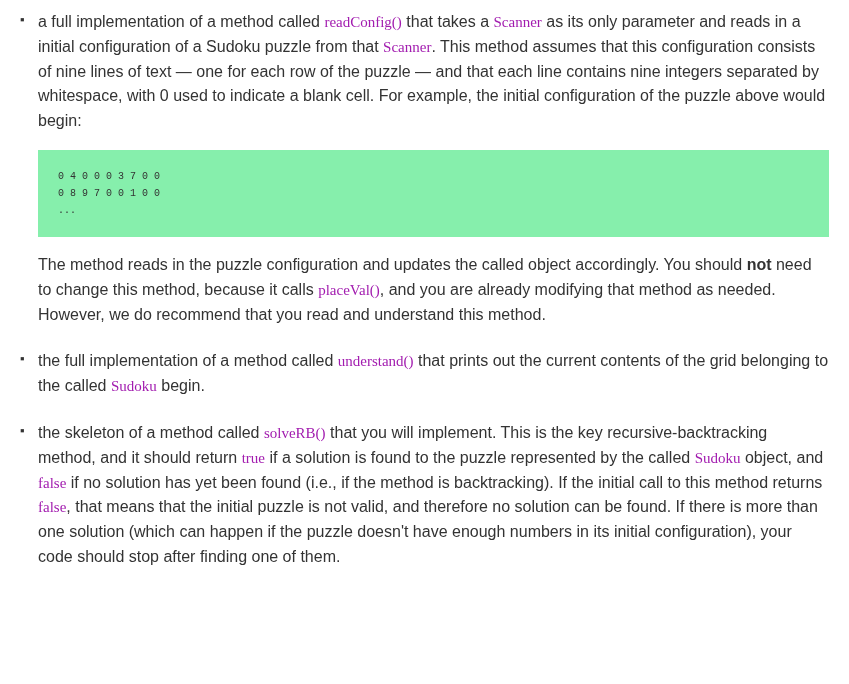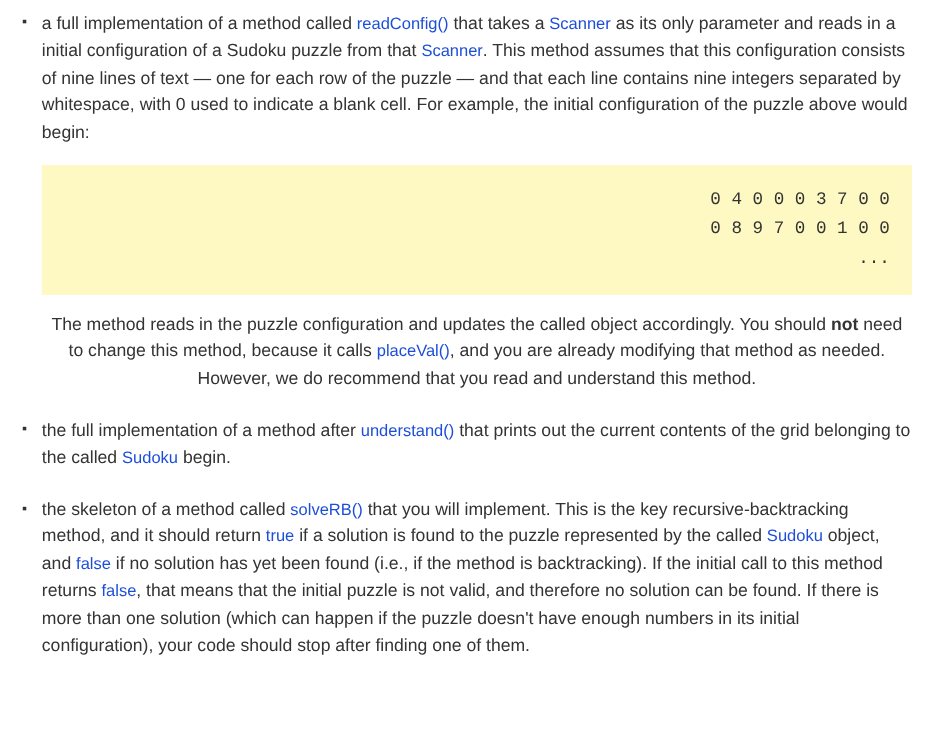--- a/index.html
+++ b/index.html
@@ -27,38 +27,36 @@
     }
     li::before {
       content: "▪";
       position: absolute;
       left: 0;
       top: 0;
       font-size: 13px;
       color: #333;
     }
     .code-inline {
-      font-family: Liberation Sans, sans-serif;
+      font-family: Liberation Serif, serif;
       font-size: 15px;
-      color: #1d4ed8;
+      color: #a21caf;
     }
     .code-block {
-      background: #fef9c3;
+      background: #86efac;
       padding: 18px 20px;
       margin: 16px 0;
       font-family: "Courier New", Courier, monospace;
-      font-size: 16px;
+      font-size: 10px;
       line-height: 1.7;
       color: #333;
       white-space: pre;
-      text-align: right;
     }
     .para {
       margin-top: 14px;
-      text-align: center;
     }
     strong {
       font-weight: bold;
     }
   </style>
 </head>
 <body>
 
 <ul>
 
@@ -69,21 +67,21 @@
     <div class="code-block">0 4 0 0 0 3 7 0 0
 0 8 9 7 0 0 1 0 0
 ...</div>
     <p class="para">
       <span>The method reads in the puzzle configuration and updates the called object accordingly. You should </span><strong>not</strong><span> need to change this method, because it calls </span><span class="code-inline">placeVal()</span><span>, and you are already modifying that method as needed. However, we do recommend that you read and understand this method.</span>
     </p>
   </li>
 
   <li>
     <p>
-      <span>the full implementation of a method after </span><span class="code-inline">understand()</span><span> that prints out the current contents of the grid belonging to the called </span><span class="code-inline">Sudoku</span><span> begin.</span>
+      <span>the full implementation of a method called </span><span class="code-inline">understand()</span><span> that prints out the current contents of the grid belonging to the called </span><span class="code-inline">Sudoku</span><span> begin.</span>
     </p>
   </li>
 
   <li>
     <p>
       <span>the skeleton of a method called </span><span class="code-inline">solveRB()</span><span> that you will implement. This is the key recursive-backtracking method, and it should return </span><span class="code-inline">true</span><span> if a solution is found to the puzzle represented by the called </span><span class="code-inline">Sudoku</span><span> object, and </span><span class="code-inline">false</span><span> if no solution has yet been found (i.e., if the method is backtracking). If the initial call to this method returns </span><span class="code-inline">false</span><span>, that means that the initial puzzle is not valid, and therefore no solution can be found. If there is more than one solution (which can happen if the puzzle doesn't have enough numbers in its initial configuration), your code should stop after finding one of them.</span>
     </p>
   </li>
 
 </ul>

